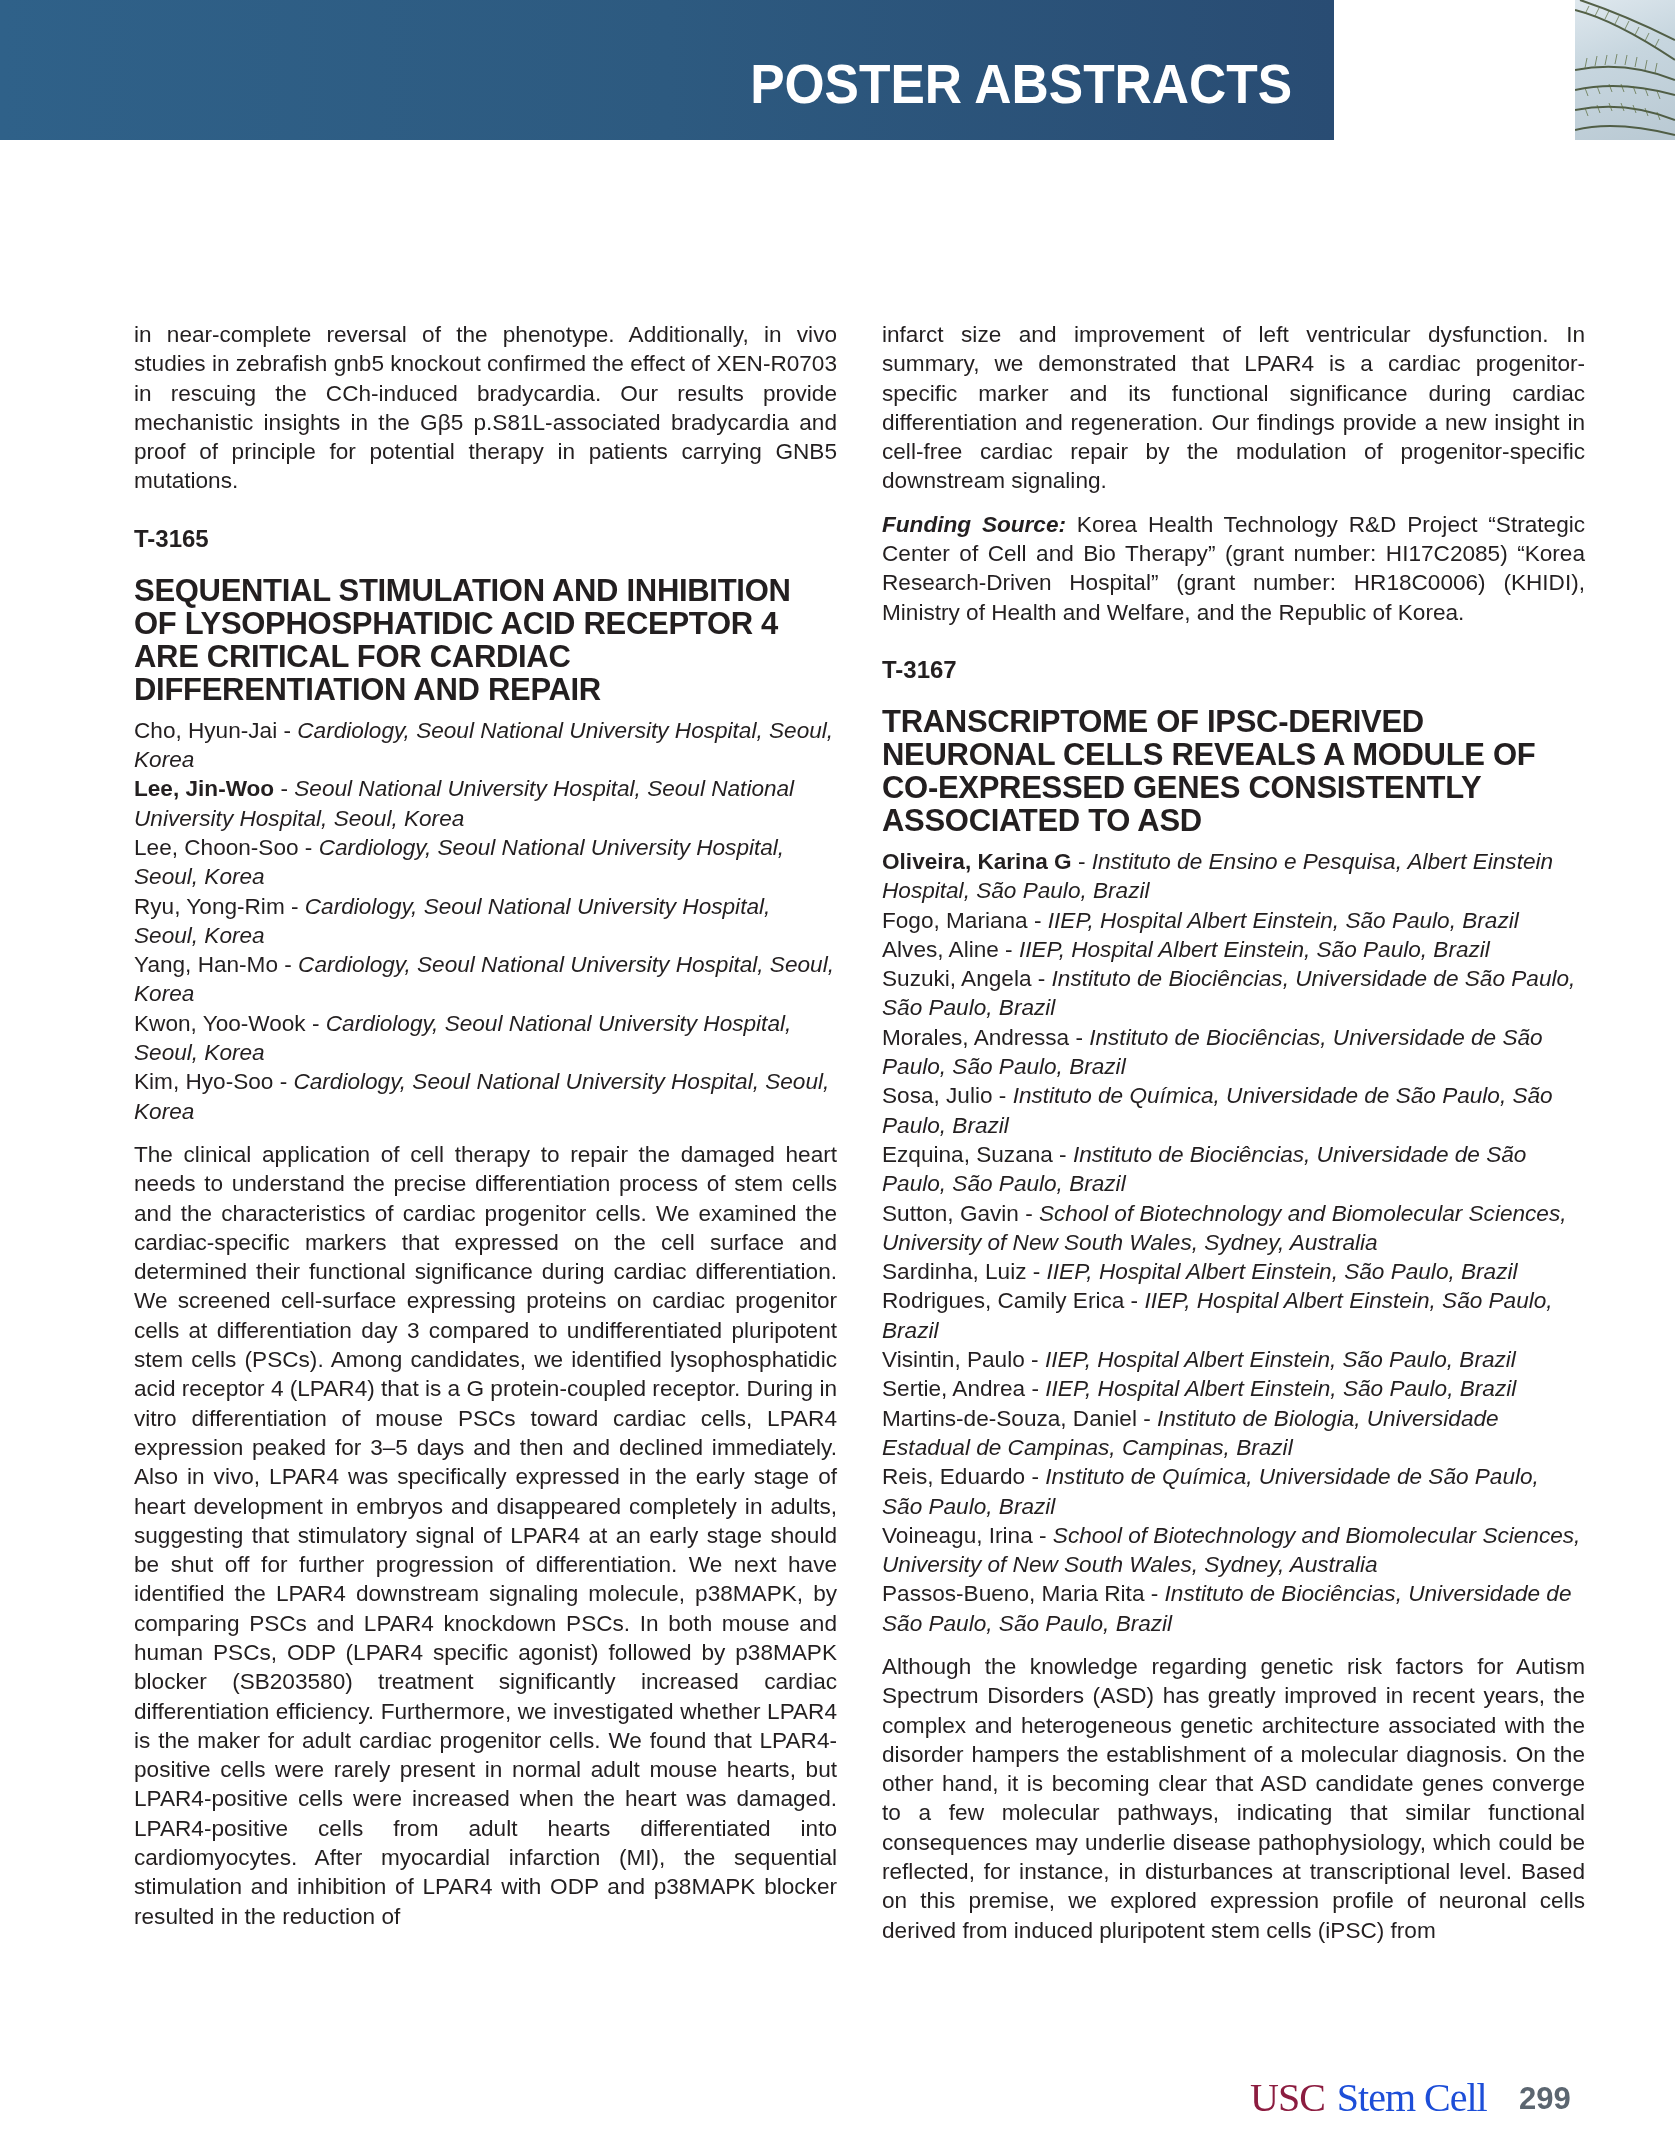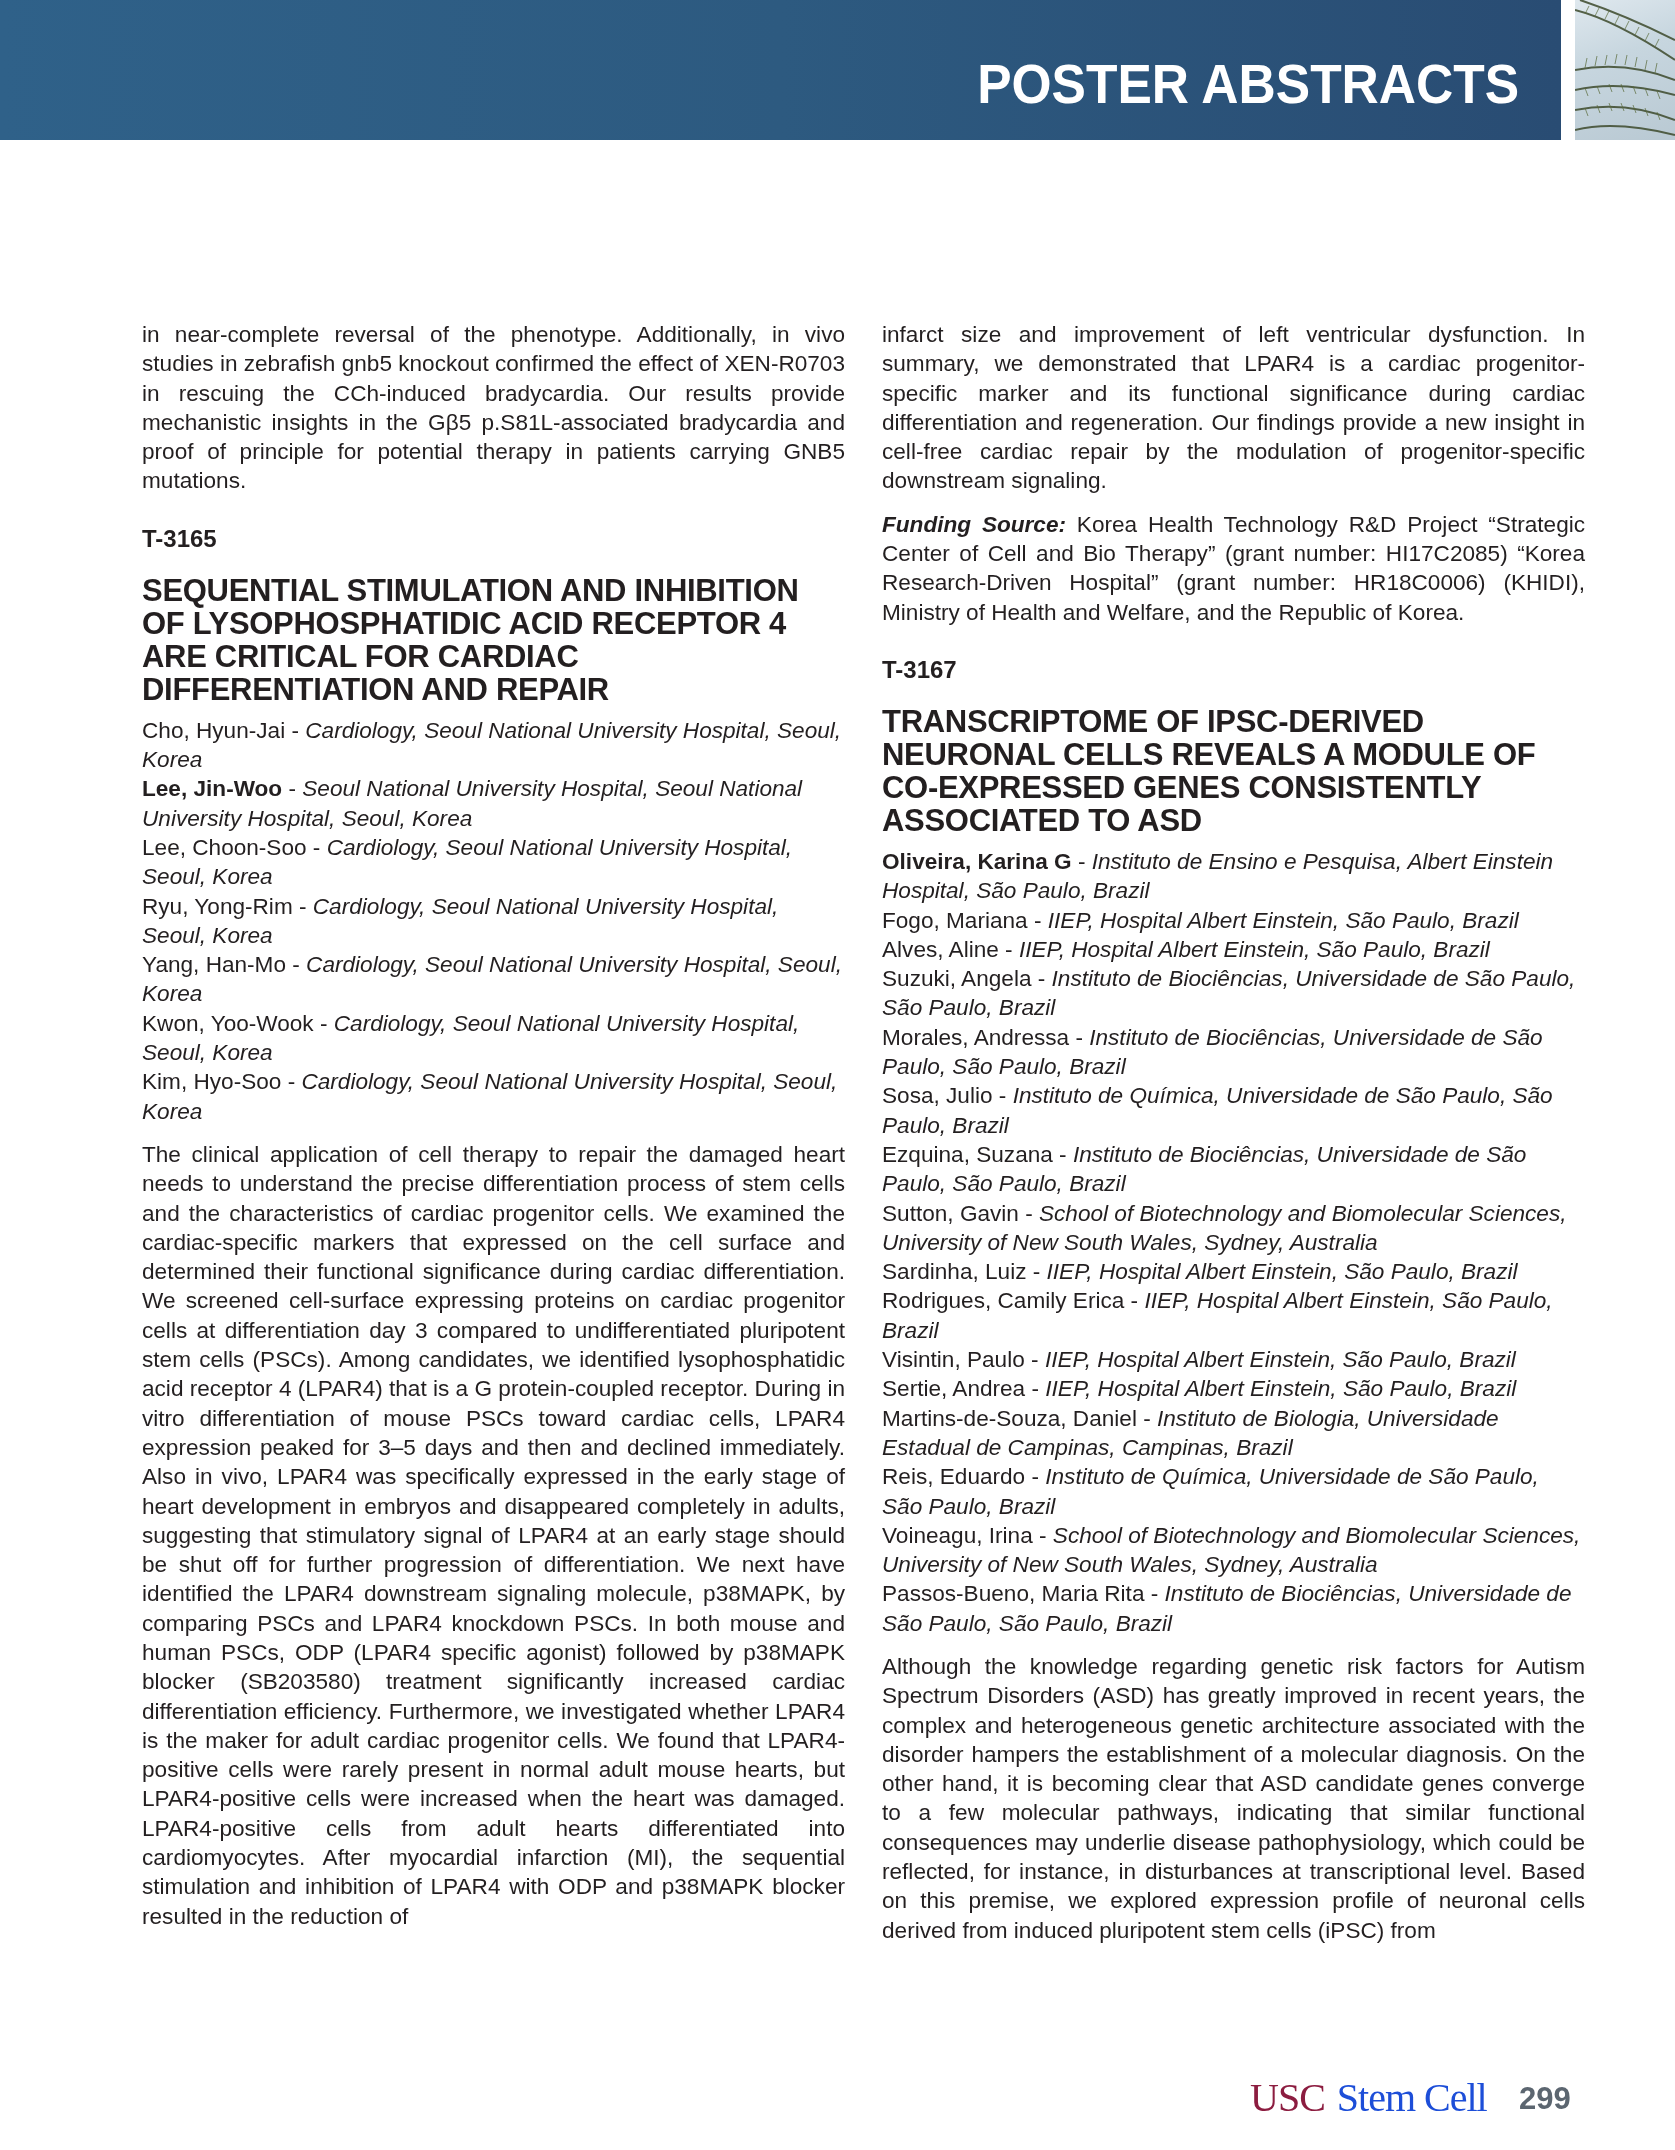--- a/index.html
+++ b/index.html
@@ -2,42 +2,42 @@
 <html><head>
 <meta charset="utf-8">
 <style>
   html, body { margin: 0; padding: 0; }
   body {
     width: 1675px; height: 2150px; position: relative; overflow: hidden;
     background: #ffffff; color: #231f20;
     font-family: "Liberation Sans", sans-serif;
   }
   .header {
-    position: absolute; left: 0; top: 0; width: 1561px; height: 140px;
+    position: absolute; left: 0; top: 0; width: 1334px; height: 140px;
     background: linear-gradient(90deg, #2f6189 0%, #2d5a80 50%, #294c73 100%);
   }
   .header-title {
     position: absolute; right: 42px; top: 56px;
     font-family: "Liberation Sans", sans-serif; font-weight: bold;
     font-size: 56px; color: #ffffff; letter-spacing: 0px;
     transform: scaleX(0.92); transform-origin: right center;
     line-height: 1;
   }
   .palm {
     position: absolute; left: 1575px; top: 0; width: 100px; height: 140px;
     background: linear-gradient(160deg, #dfe8ee 0%, #c7d6df 40%, #b9c9d3 100%);
     overflow: hidden;
   }
   .palm svg { position: absolute; left: 0; top: 0; }
 
   .col {
     position: absolute; top: 320px; width: 703px;
     font-size: 22.6px; line-height: 29.3px;
   }
-  .col.left { left: 142px; }
+  .col.left { left: 134px; }
   .col.right { left: 882px; }
   .col p { margin: 0; text-align: justify; }
   .para-gap { margin-top: 14px !important; }
   .abs-id {
     font-weight: bold; font-size: 24px; margin: 28px 0 0 0; line-height: 30px;
   }
   .abs-title {
     font-weight: bold; font-size: 31px; line-height: 33px; margin: 20px 0 10px 0;
     text-transform: uppercase; letter-spacing: -0.3px;
   }

